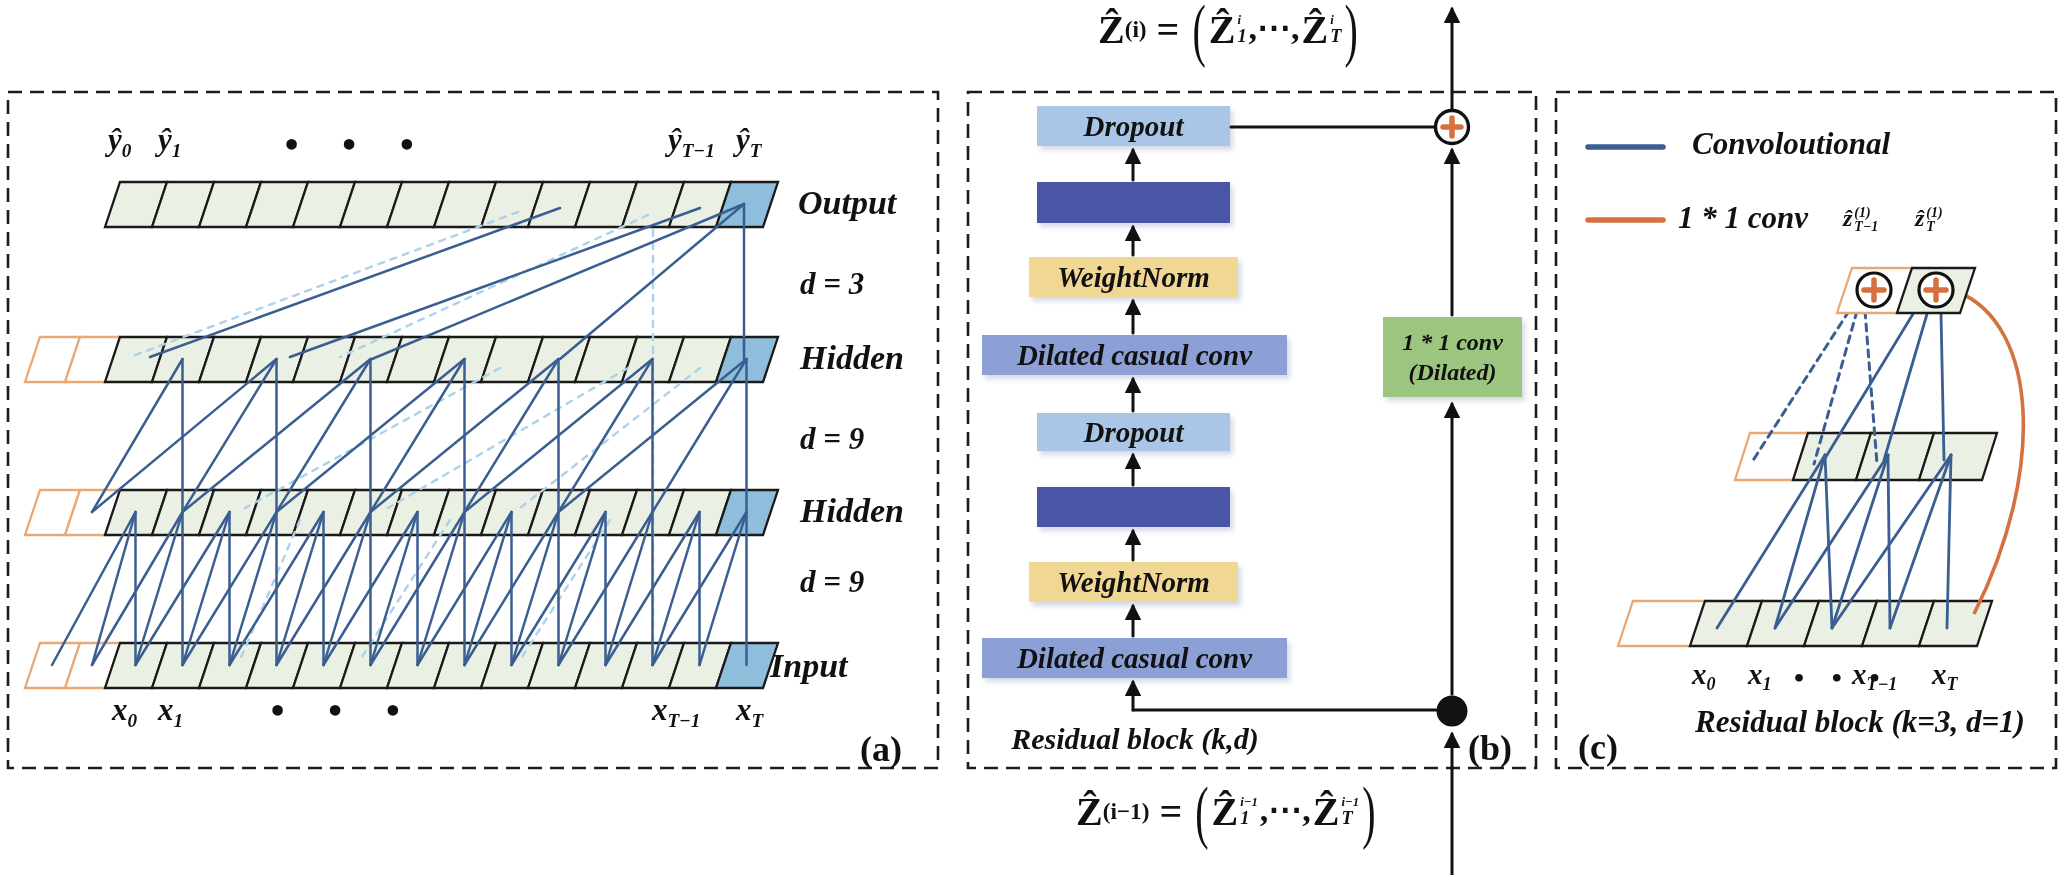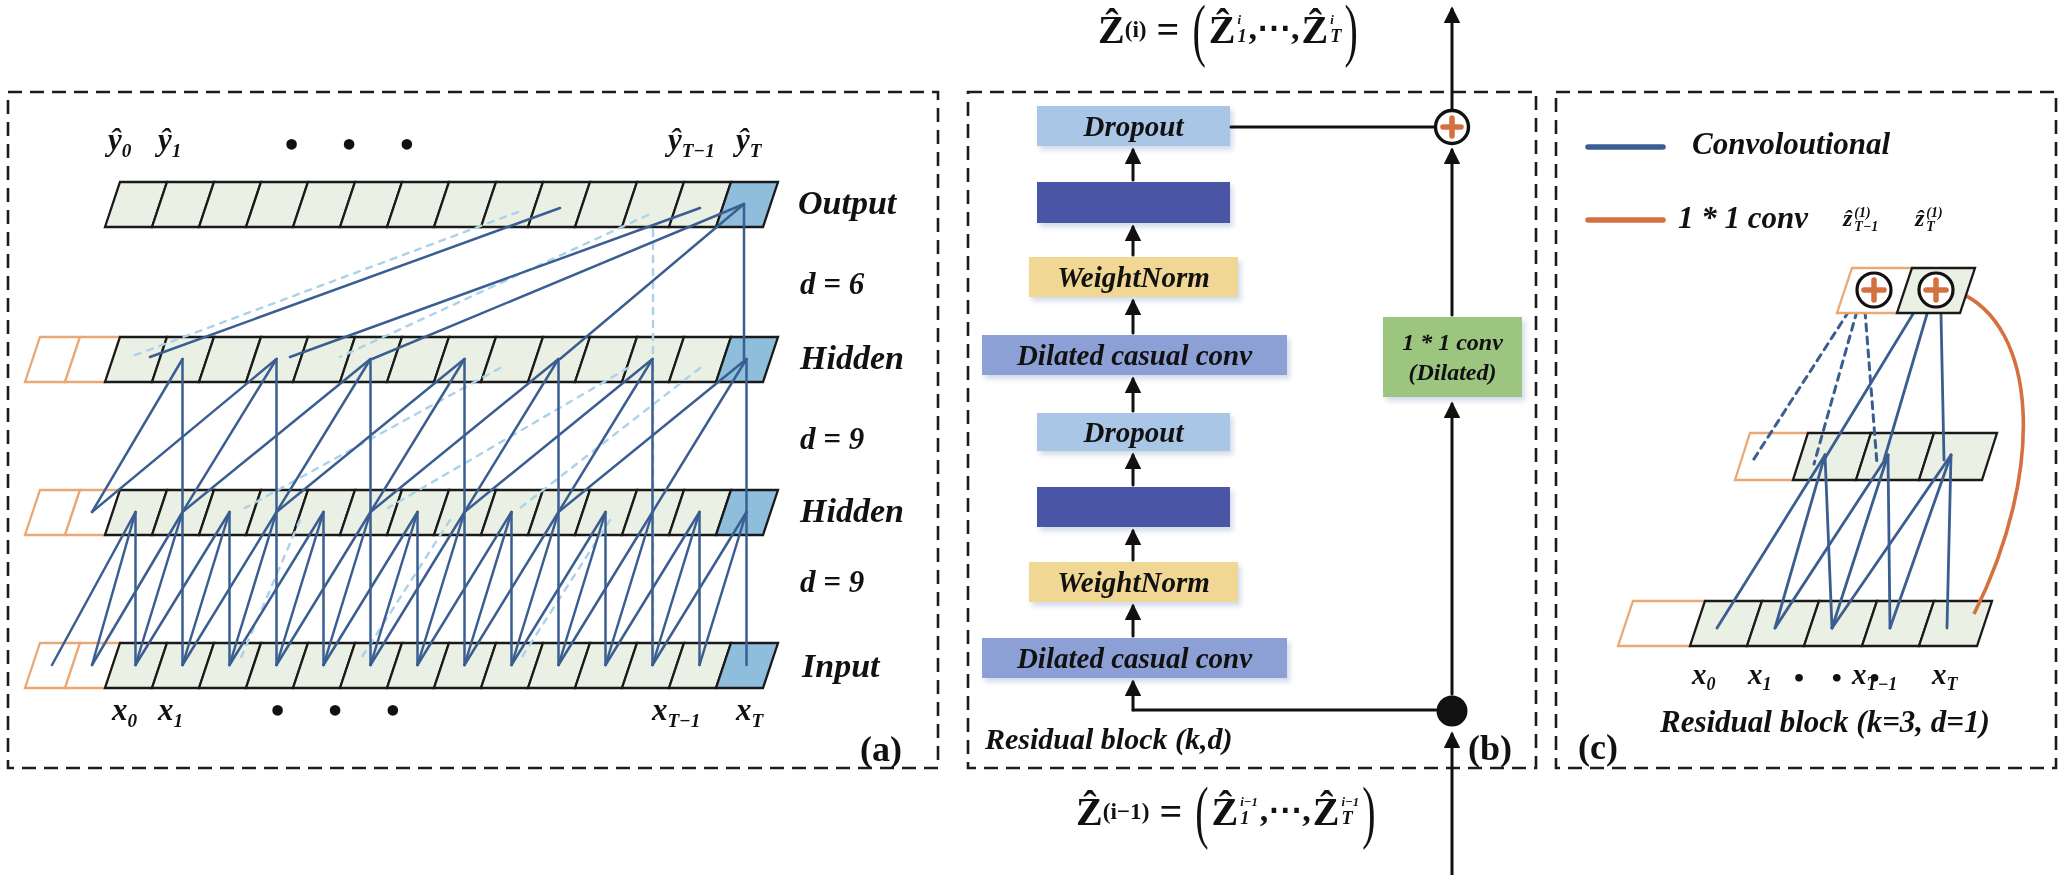--- a/index.html
+++ b/index.html
@@ -13,21 +13,21 @@
   .dil{font:italic 700 31px "Liberation Serif","DejaVu Serif",serif;white-space:nowrap}
   .tag{font:700 36px "Liberation Serif","DejaVu Serif",serif;white-space:nowrap}
   .dots{font:700 30px "DejaVu Sans",sans-serif;letter-spacing:14px;white-space:nowrap}
   .cdots{font:700 22px "DejaVu Sans",sans-serif;letter-spacing:8px;white-space:nowrap}
   .block{position:absolute;z-index:1;display:flex;align-items:center;justify-content:center;
          font:italic 700 29px "Liberation Serif","DejaVu Serif",serif;color:#111;
          box-shadow:3px 4px 5px rgba(130,150,190,.35)}
   .block2{position:absolute;z-index:1;display:flex;flex-direction:column;align-items:center;justify-content:center;
          font:italic 700 24px "Liberation Serif","DejaVu Serif",serif;color:#111;line-height:1.25;
          box-shadow:3px 4px 5px rgba(130,150,190,.35)}
-  .cap{font:italic 700 30px "Liberation Serif","DejaVu Serif",serif;text-align:left;white-space:nowrap}
+  .cap{font:italic 700 30px "Liberation Serif","DejaVu Serif",serif;text-align:center;white-space:nowrap}
   .legend-label{font:italic 700 31px "Liberation Serif","DejaVu Serif",serif;white-space:nowrap}
   .zlab{font:italic 600 24px "Liberation Serif","DejaVu Serif",serif;white-space:nowrap}
   .formula{display:flex;align-items:center;font:600 40px "Liberation Serif","DejaVu Serif",serif;white-space:nowrap}
   .formula sup{font-size:.58em}
   .feq{margin:0 10px}
   .fsep{font-size:.85em;margin:0 2px;align-self:flex-end;padding-bottom:6px}
   .bigp{display:inline-block;transform:scaleY(1.75);font-weight:400;margin:0 3px}
   .supsub{display:inline-flex;flex-direction:column;align-items:flex-start;font-size:.55em;
           line-height:1.0;margin-left:2px;vertical-align:middle}
   .supsub sup,.supsub sub{font-style:italic}
@@ -243,26 +243,26 @@
       <line x1="1936" y1="280" x2="1936" y2="300" stroke="#d4713f" stroke-width="5.5" stroke-linecap="round"></line>
     </svg>
 
   <div class="abs mlabel" style="left:108px;top:122px"><span>ŷ</span><sub>0</sub></div>
   <div class="abs mlabel" style="left:158px;top:122px"><span>ŷ</span><sub>1</sub></div>
   <div class="abs dots" style="left:282px;top:128px">• • •</div>
   <div class="abs mlabel" style="left:668px;top:122px"><span>ŷ</span><sub>T−1</sub></div>
   <div class="abs mlabel" style="left:736px;top:122px"><span>ŷ</span><sub>T</sub></div>
 
   <div class="abs layer" style="left:798px;top:184px">Output</div>
-  <div class="abs dil" style="left:800px;top:266px">d = 6</div>
+  <div class="abs dil" style="left:800px;top:266px">d = 3</div>
   <div class="abs layer" style="left:800px;top:339px">Hidden</div>
   <div class="abs dil" style="left:800px;top:421px">d = 9</div>
   <div class="abs layer" style="left:800px;top:492px">Hidden</div>
   <div class="abs dil" style="left:800px;top:564px">d = 9</div>
-  <div class="abs layer" style="left:802px;top:647px">Input</div>
+  <div class="abs layer" style="left:770px;top:647px">Input</div>
 
   <div class="abs mlabel" style="left:112px;top:692px"><span>x</span><sub>0</sub></div>
   <div class="abs mlabel" style="left:158px;top:692px"><span>x</span><sub>1</sub></div>
   <div class="abs dots" style="left:268px;top:694px">• • •</div>
   <div class="abs mlabel" style="left:652px;top:692px"><span>x</span><sub>T−1</sub></div>
   <div class="abs mlabel" style="left:736px;top:692px"><span>x</span><sub>T</sub></div>
 
   <div class="abs tag" style="left:860px;top:728px">(a)</div>
 
   <div class="block" style="left: 1037px; top: 106px; width: 193px; height: 40px; background: rgb(169, 198, 230);">

